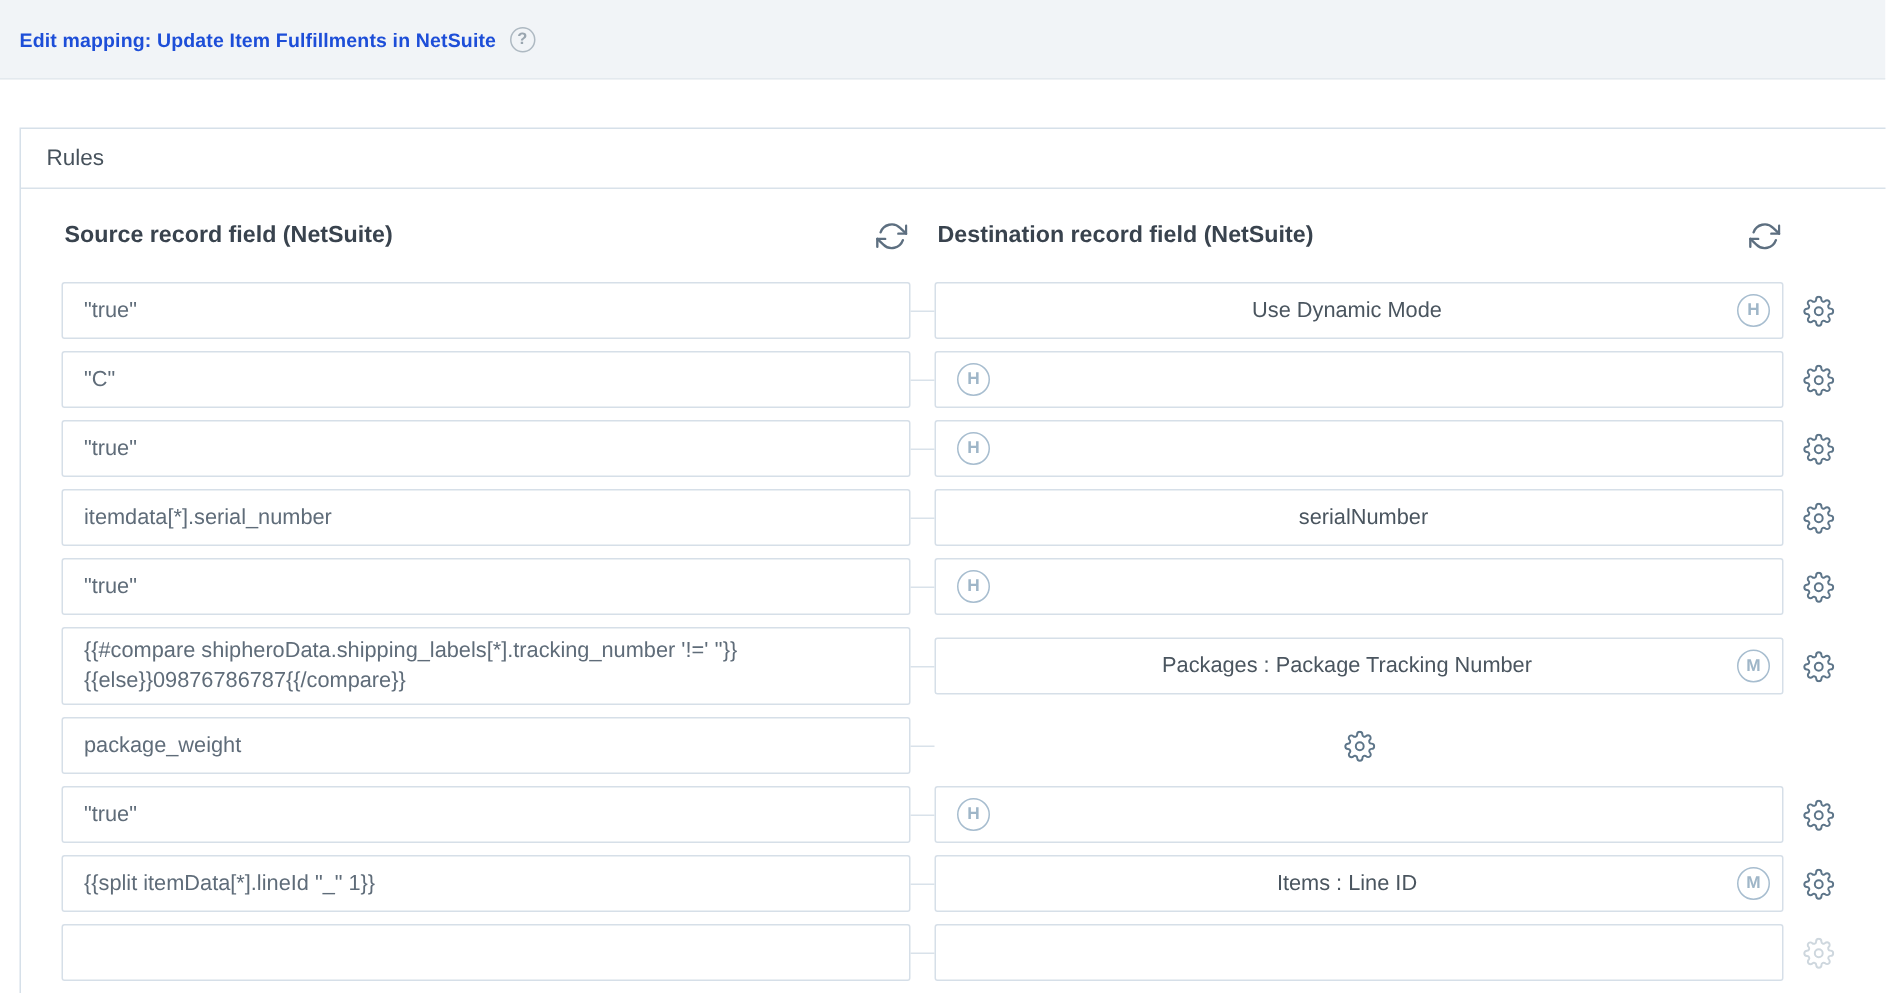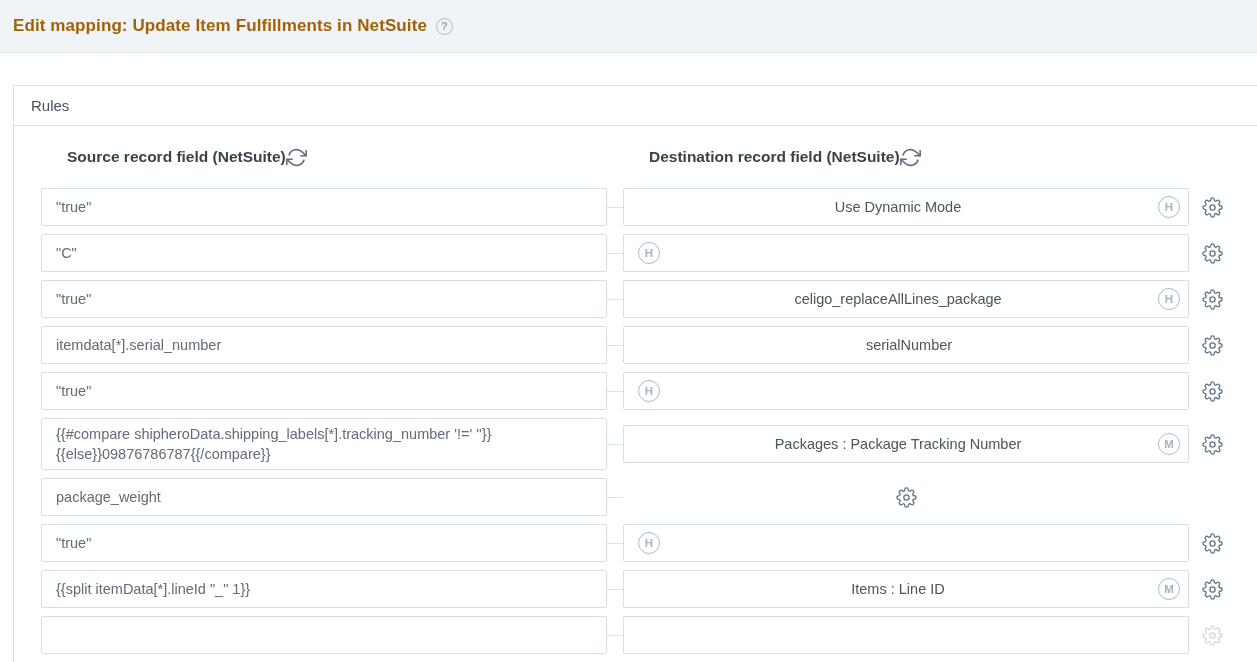--- a/index.html
+++ b/index.html
@@ -11,21 +11,21 @@
   }
   
   .page-header {
     height: 53px;
     background: #f1f4f7;
     border-bottom: 1px solid #e3e9ee;
     display: flex; align-items: center;
     padding-left: 13px;
   }
   .page-title {
-    font-size: 17px; font-weight: 700; color: #a16207;
+    font-size: 13px; font-weight: 700; color: #1d4ed8;
     letter-spacing: .1px;
   }
   .help-icon {
     width: 17px; height: 17px;
     margin-left: 9px;
     border: 1px solid #aeb9c2;
     border-radius: 50%;
     color: #9aa6b0;
     font-size: 11px; font-weight: 700;
     display: inline-flex; align-items: center; justify-content: center;
@@ -48,24 +48,23 @@
   }
   .mapping-area { padding-left: 27px; }
 
   .grid-row {
     display: grid;
     grid-template-columns: 566px 16px 566px 46px;
     align-items: center;
   }
   .headers-row { height: 62px; }
   .col-header {
-    display: flex; align-items: center; justify-content: flex-start;
+    display: flex; align-items: center; justify-content: space-between;
     font-size: 15.5px; font-weight: 700; color: #39434e;
     padding: 0 2px;
-    margin-left: 24px;
   }
   .refresh-btn {
     width: 22px; height: 22px;
     display: inline-flex; align-items: center; justify-content: center;
     cursor: pointer; background: none; border: none; padding: 0;
   }
   .refresh-btn svg { stroke: #5d6f80; }
 
   .mapping-row { margin-bottom: 8px; }
   .field-box {
@@ -171,21 +170,20 @@
           <path d="M19.4 15a1.65 1.65 0 0 0 .33 1.82l.06.06a2 2 0 0 1 0 2.83 2 2 0 0 1-2.83 0l-.06-.06a1.65 1.65 0 0 0-1.82-.33 1.65 1.65 0 0 0-1 1.51V21a2 2 0 0 1-2 2 2 2 0 0 1-2-2v-.09A1.65 1.65 0 0 0 9 19.4a1.65 1.65 0 0 0-1.82.33l-.06.06a2 2 0 0 1-2.83 0 2 2 0 0 1 0-2.83l.06-.06a1.65 1.65 0 0 0 .33-1.82 1.65 1.65 0 0 0-1.51-1H3a2 2 0 0 1-2-2 2 2 0 0 1 2-2h.09A1.65 1.65 0 0 0 4.6 9a1.65 1.65 0 0 0-.33-1.82l-.06-.06a2 2 0 0 1 0-2.83 2 2 0 0 1 2.83 0l.06.06a1.65 1.65 0 0 0 1.82.33H9a1.65 1.65 0 0 0 1-1.51V3a2 2 0 0 1 2-2 2 2 0 0 1 2 2v.09a1.65 1.65 0 0 0 1 1.51 1.65 1.65 0 0 0 1.82-.33l.06-.06a2 2 0 0 1 2.83 0 2 2 0 0 1 0 2.83l-.06.06a1.65 1.65 0 0 0-.33 1.82V9a1.65 1.65 0 0 0 1.51 1H21a2 2 0 0 1 2 2 2 2 0 0 1-2 2h-.09a1.65 1.65 0 0 0-1.51 1z"></path>
         </svg>
       </button>
     </div>
   </div>
 
   <div class="grid-row mapping-row">
     <div class="field-box source-box">"true"</div>
     <div class="connector"></div>
     <div class="field-box dest-box">
-      <span class="label">celigo_replaceAllLines_package</span>
       <span class="type-badge">H</span>
     </div>
     <div class="gear-cell">
       <button class="gear-btn" aria-label="settings">
         <svg width="21" height="21" viewBox="0 0 24 24" fill="none" stroke-width="1.5" stroke-linecap="round" stroke-linejoin="round">
           <circle cx="12" cy="12" r="3"></circle>
           <path d="M19.4 15a1.65 1.65 0 0 0 .33 1.82l.06.06a2 2 0 0 1 0 2.83 2 2 0 0 1-2.83 0l-.06-.06a1.65 1.65 0 0 0-1.82-.33 1.65 1.65 0 0 0-1 1.51V21a2 2 0 0 1-2 2 2 2 0 0 1-2-2v-.09A1.65 1.65 0 0 0 9 19.4a1.65 1.65 0 0 0-1.82.33l-.06.06a2 2 0 0 1-2.83 0 2 2 0 0 1 0-2.83l.06-.06a1.65 1.65 0 0 0 .33-1.82 1.65 1.65 0 0 0-1.51-1H3a2 2 0 0 1-2-2 2 2 0 0 1 2-2h.09A1.65 1.65 0 0 0 4.6 9a1.65 1.65 0 0 0-.33-1.82l-.06-.06a2 2 0 0 1 0-2.83 2 2 0 0 1 2.83 0l.06.06a1.65 1.65 0 0 0 1.82.33H9a1.65 1.65 0 0 0 1-1.51V3a2 2 0 0 1 2-2 2 2 0 0 1 2 2v.09a1.65 1.65 0 0 0 1 1.51 1.65 1.65 0 0 0 1.82-.33l.06-.06a2 2 0 0 1 2.83 0 2 2 0 0 1 0 2.83l-.06.06a1.65 1.65 0 0 0-.33 1.82V9a1.65 1.65 0 0 0 1.51 1H21a2 2 0 0 1 2 2 2 2 0 0 1-2 2h-.09a1.65 1.65 0 0 0-1.51 1z"></path>
         </svg>
       </button>
     </div>

